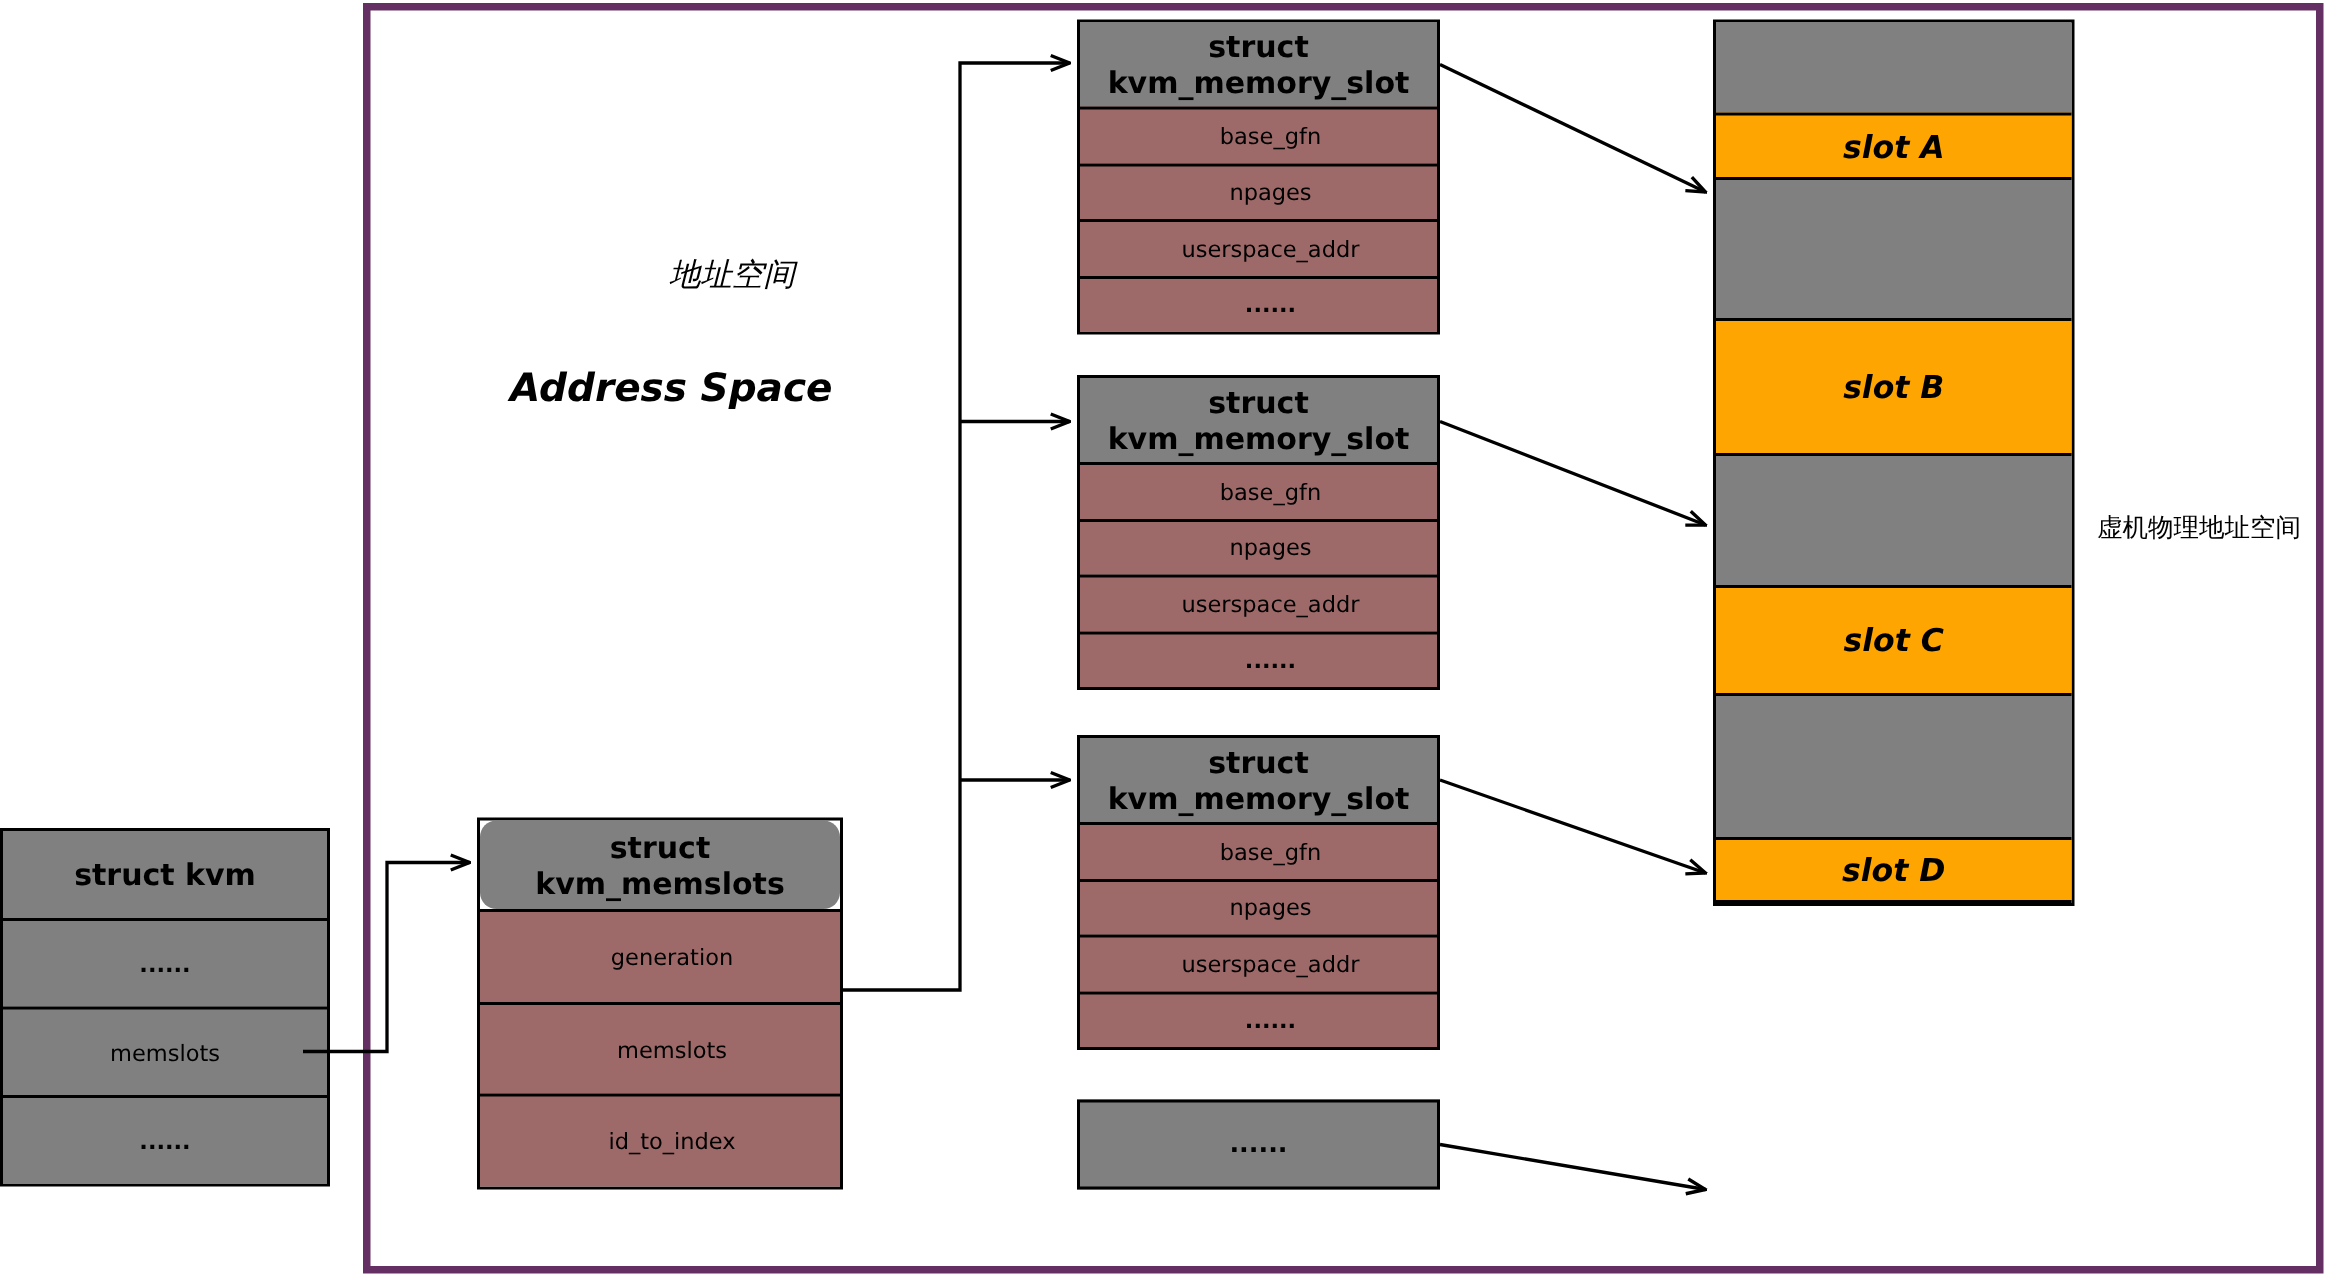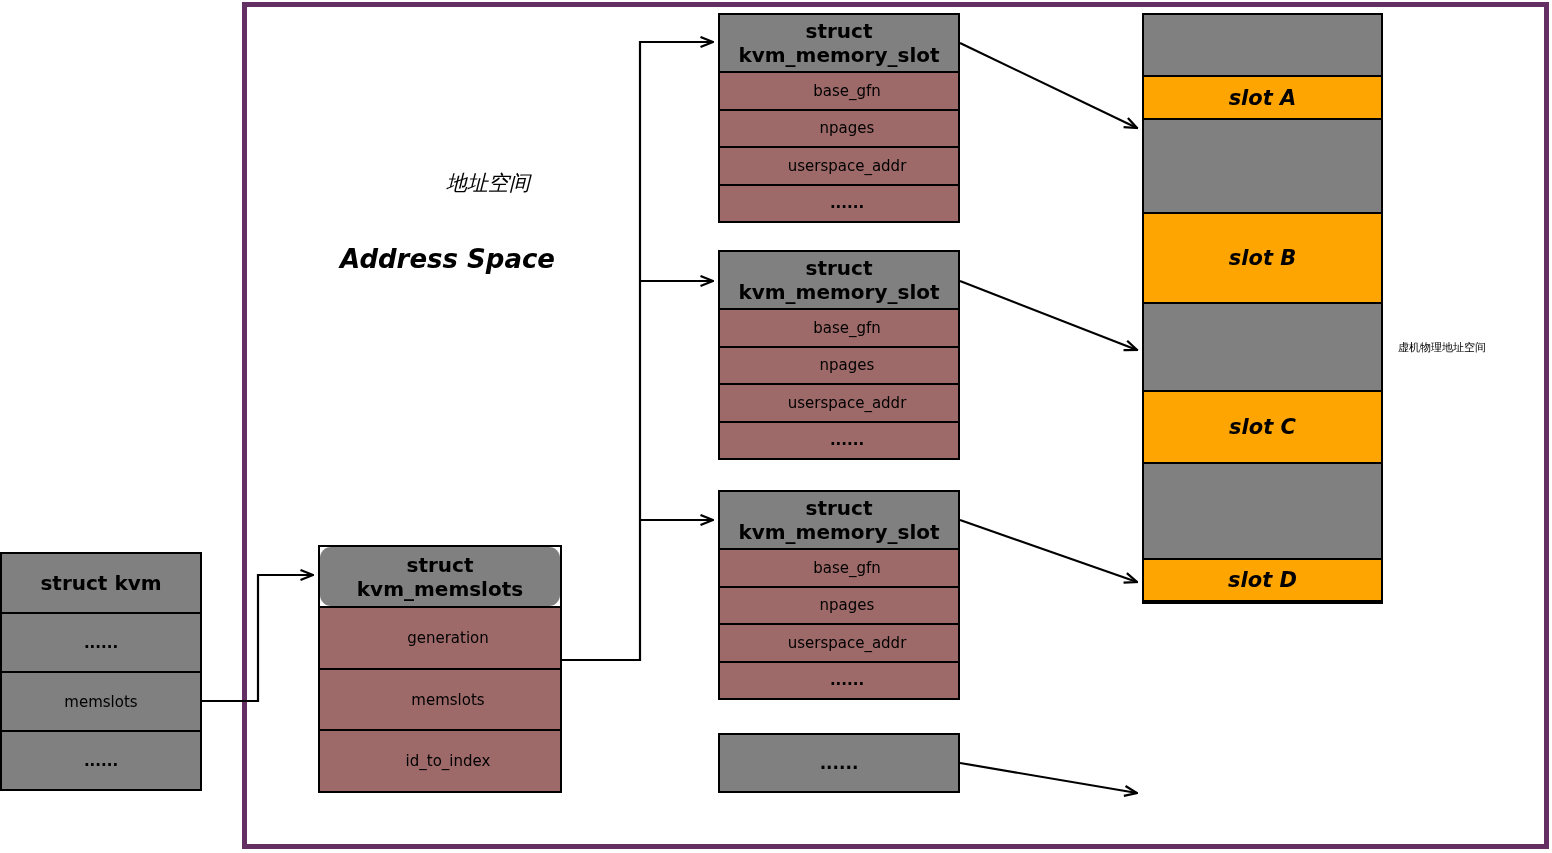--- a/index.html
+++ b/index.html
@@ -35,21 +35,21 @@
     display:flex;align-items:center;justify-content:center;
     font-size:15px;
     border-top:2px solid #000;
     flex:1 1 0;
   }
   .row.maroon{background:#9e6a69;padding-left:16px;}
   .row.gray{background:#808080;}
   .row.dots{font-weight:600;}
 
   
-  .kvm-box{left:0;top:552px;width:202px;height:239px;}
+  .kvm-box{left:0;top:552px;width:220px;height:239px;}
   .kvm-box .hdr{height:58px;flex:none;}
 
   
   .memslots-box{left:318px;top:545px;width:244px;height:248px;}
   .memslots-box .hdr{height:59px;flex:none;border-radius:11px;}
 
   
   .slotstruct{left:718px;width:242px;height:210px;}
   .slotstruct .hdr{height:56px;flex:none;}
   .slotstruct.b1{top:13px;}
@@ -85,21 +85,21 @@
   .label-cn{
     left:280px;top:169px;width:250px;
     text-align:right;font-style:italic;font-size:21px;
   }
   .label-en{
     left:255px;top:196px;width:300px;
     text-align:right;font-style:italic;font-weight:bold;font-size:26px;margin-top:48px;
   }
   .label-right{
     left:1398px;top:340px;width:150px;
-    font-size:11px;white-space:nowrap;
+    font-size:17px;white-space:nowrap;
   }
 
   
   #arrows{left:0;top:0;width:1552px;height:853px;pointer-events:none;}
 </style>
 </head>
 <body>
 
 <div id="canvas">
 

